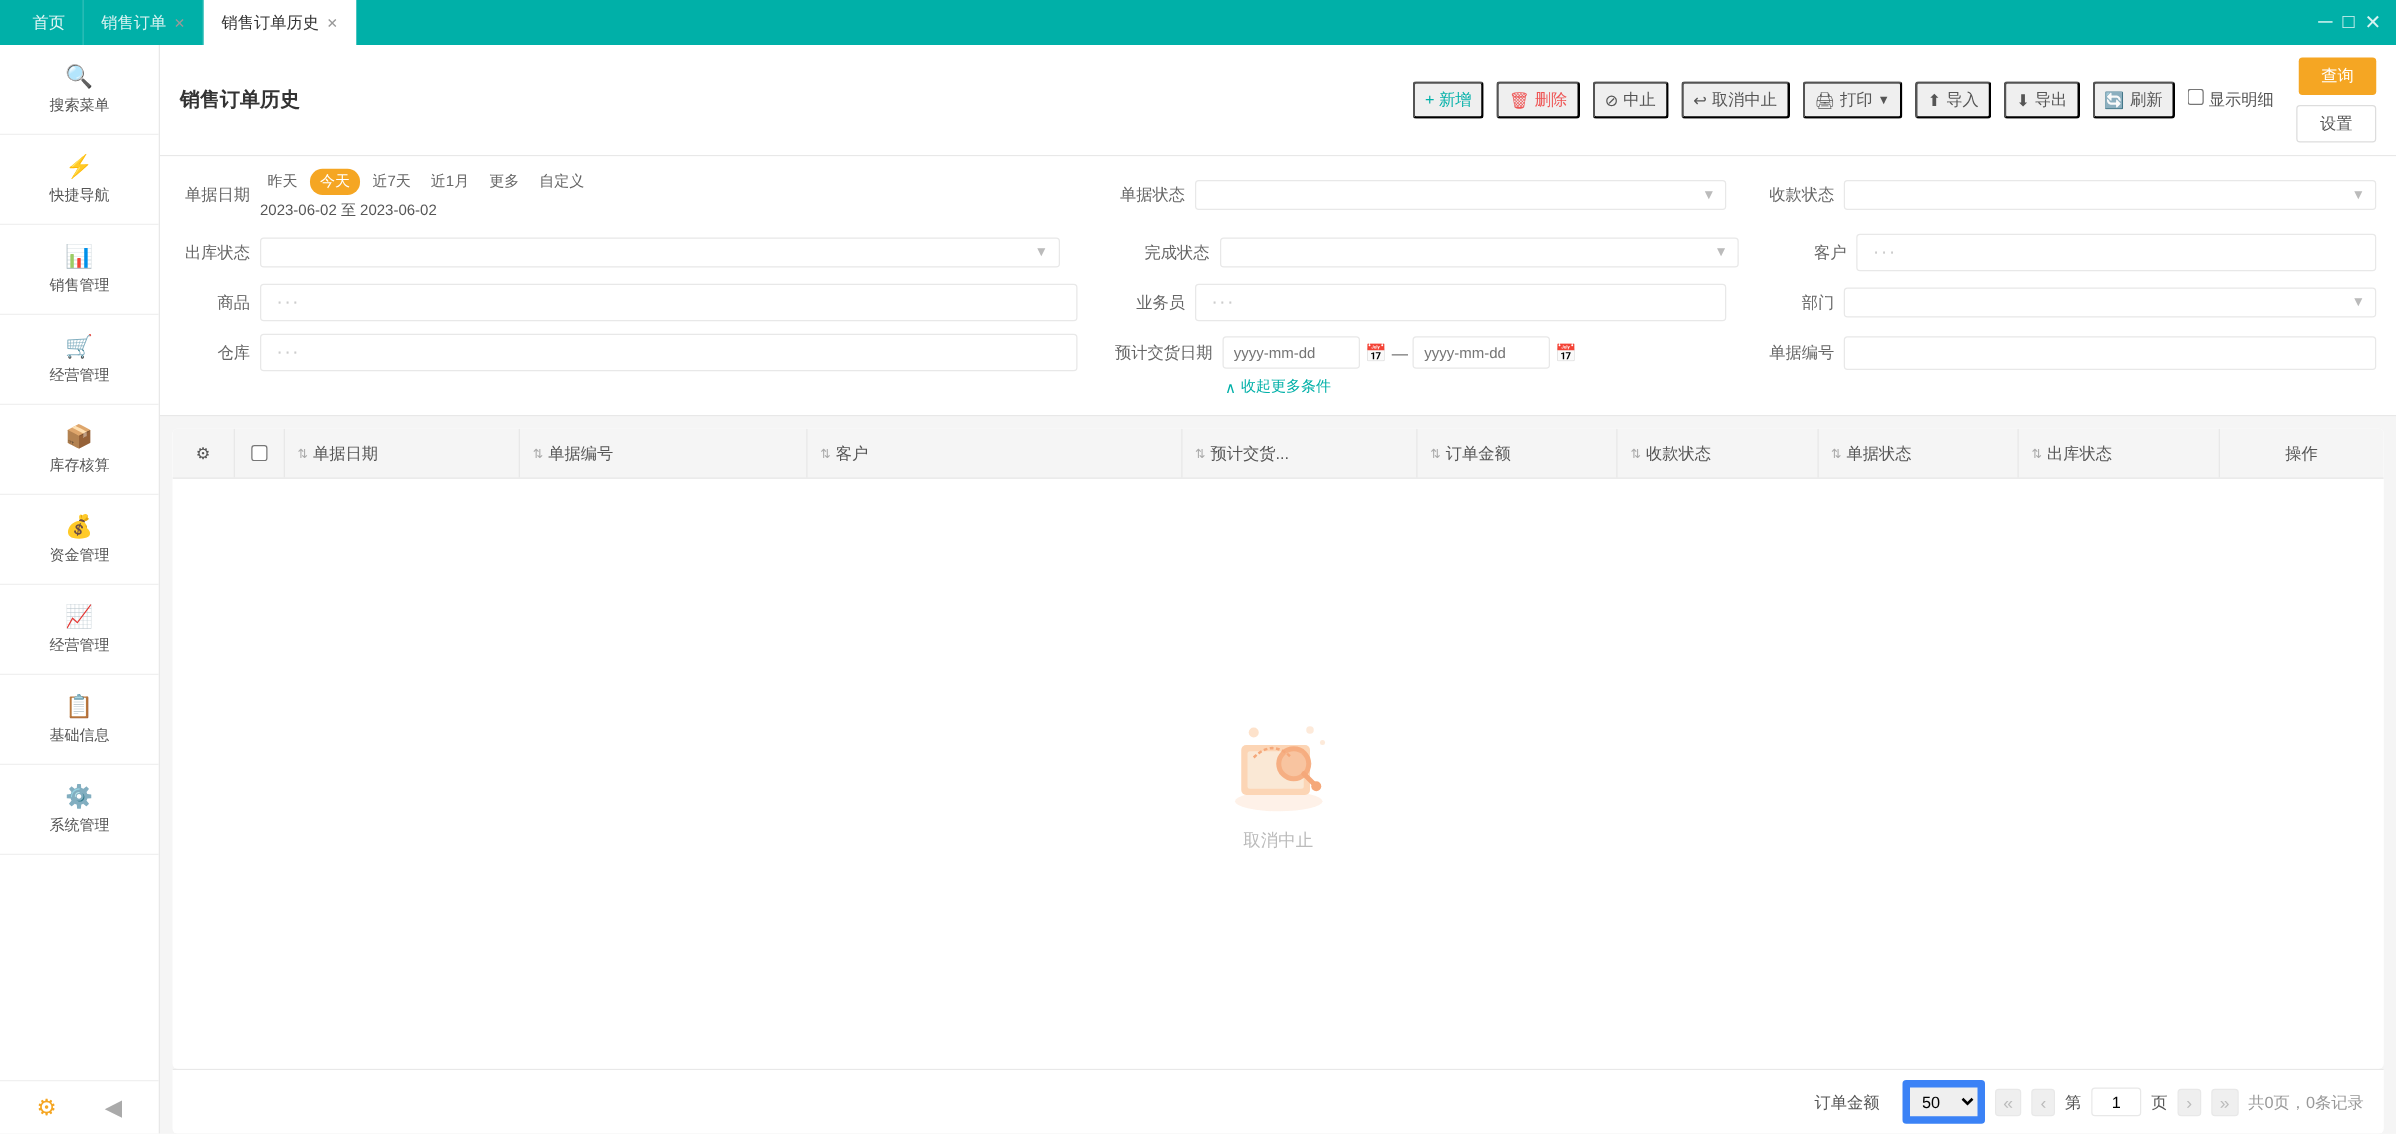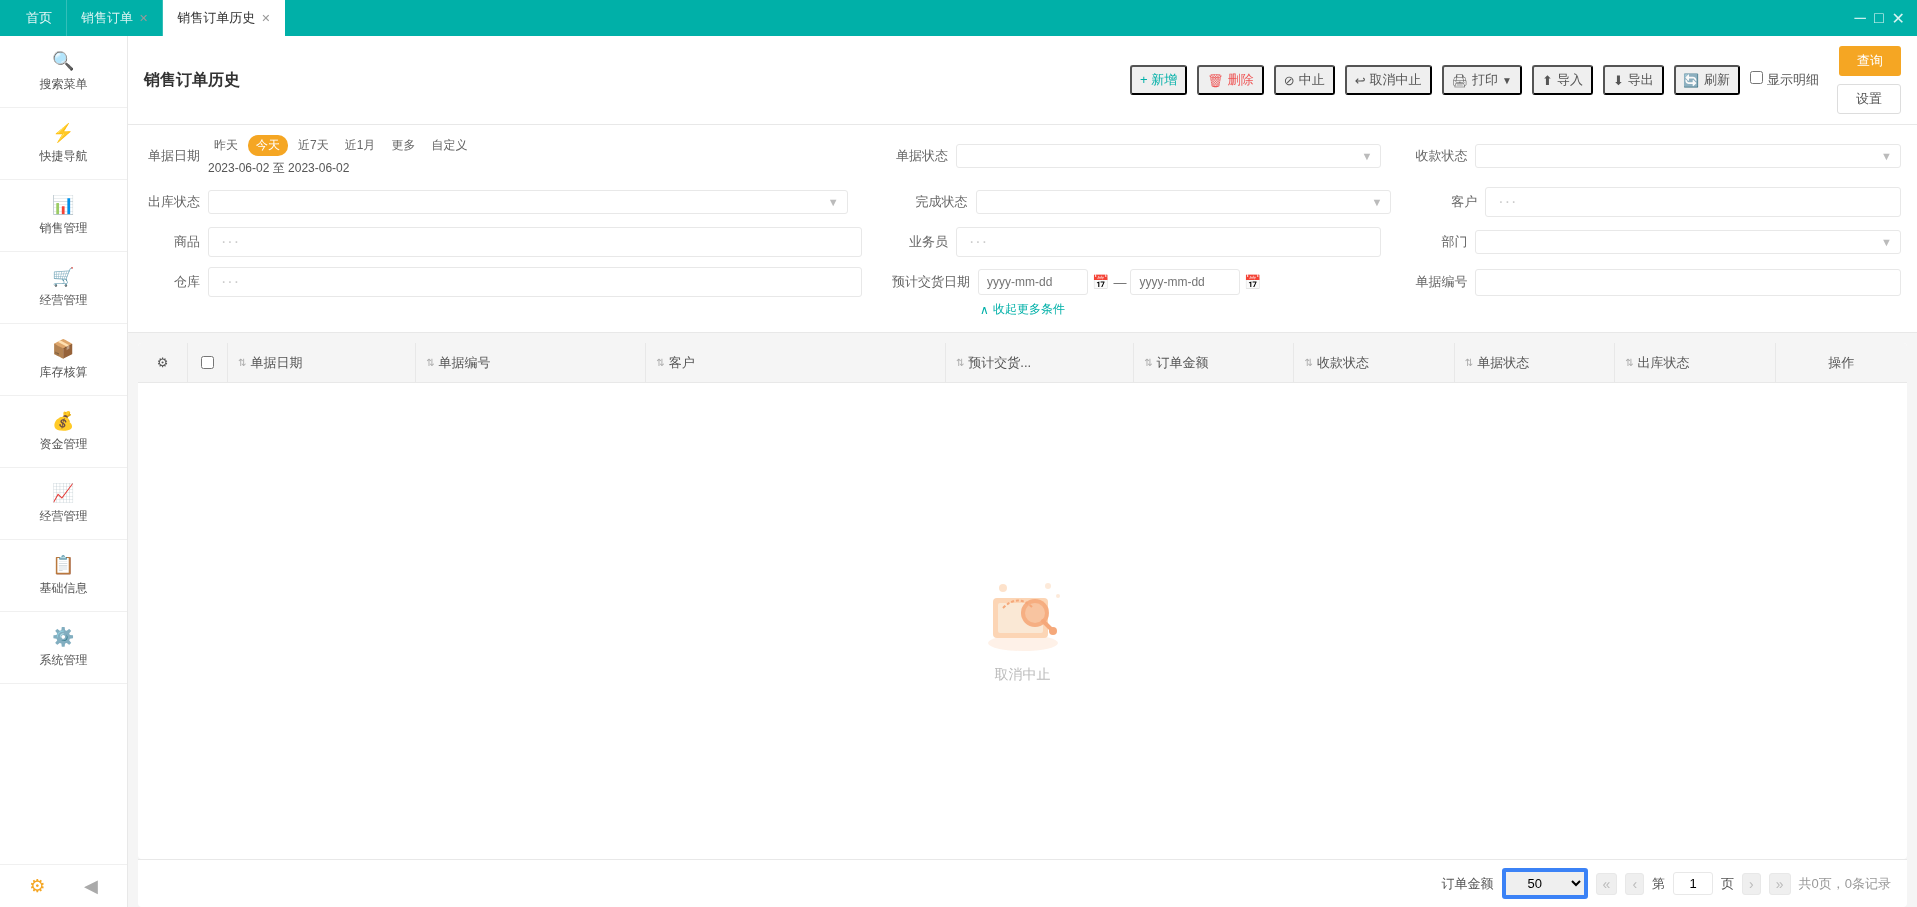--- a/index.html
+++ b/index.html
@@ -69,21 +69,21 @@
     .th-delivery { flex: 1.2; }
     .th-amount { flex: 1; }
     .th-pay-status { flex: 1; }
     .th-order-status { flex: 1; }
     .th-out-status { flex: 1; }
     .th-op { flex: 0.8; justify-content: center; border-right: none; }
     .table-body { flex: 1; display: flex; align-items: center; justify-content: center; flex-direction: column; }
 
     
     .pagination { background: #fff; border-top: 1px solid #e8e8e8; padding: 8px 16px; display: flex; align-items: center; justify-content: flex-end; gap: 8px; font-size: 13px; color: #555; flex-shrink: 0; margin: 0 10px; border-radius: 0 0 4px 4px; }
-    .page-select { border: 4px solid #3b82f6; border-radius: 3px; padding: 3px 18px; font-size: 13px; }
+    .page-select { border: 6px solid #3b82f6; border-radius: 3px; padding: 3px 6px; font-size: 13px; margin-left: 10px; }
     .page-nav { cursor: pointer; color: #bbb; font-size: 14px; padding: 2px 6px; border: 1px solid #e8e8e8; border-radius: 3px; }
     .page-input { width: 40px; border: 1px solid #e8e8e8; border-radius: 3px; padding: 3px 6px; text-align: center; font-size: 13px; }
     .total-text { color: #999; }
 
     
     .empty-illustration { display: flex; flex-direction: column; align-items: center; justify-content: center; padding: 40px; }
     .empty-svg { width: 120px; height: 100px; }
   </style>
 </head>
 <body>

